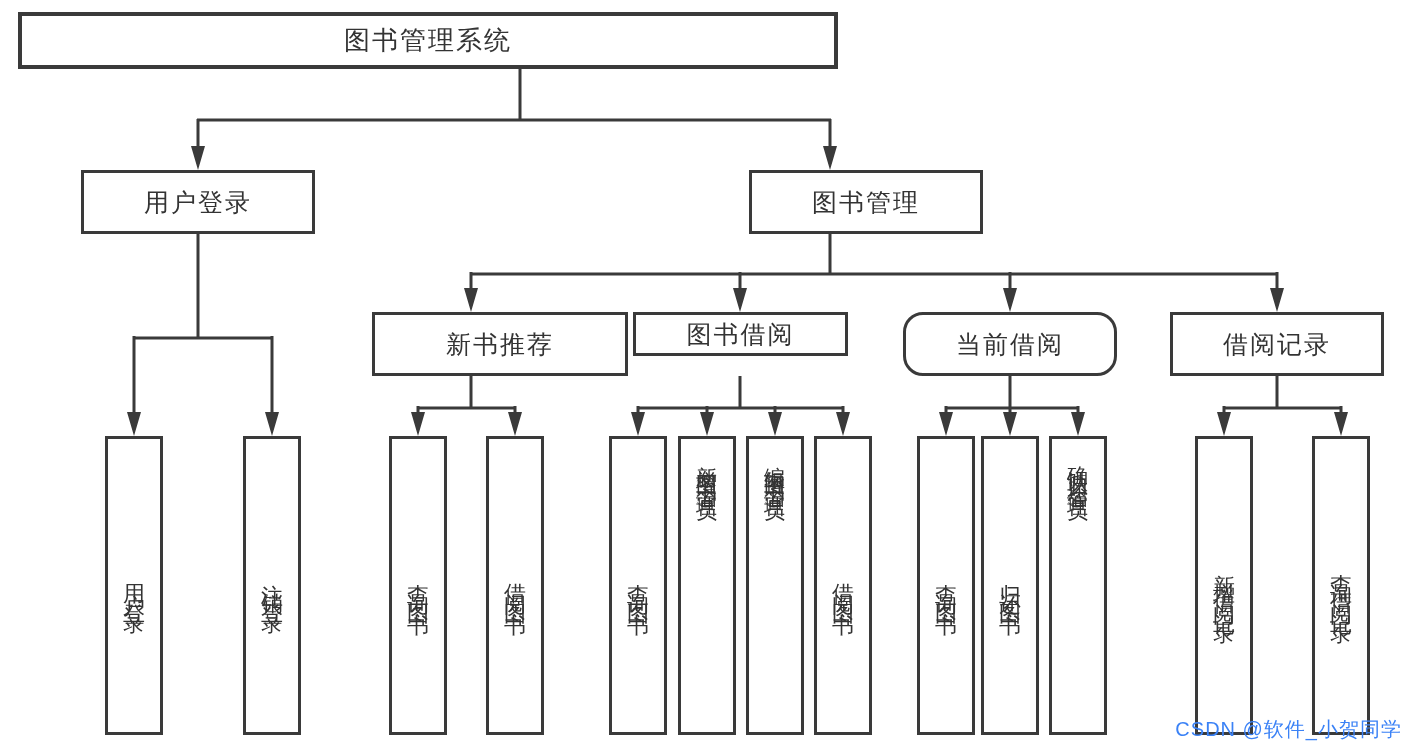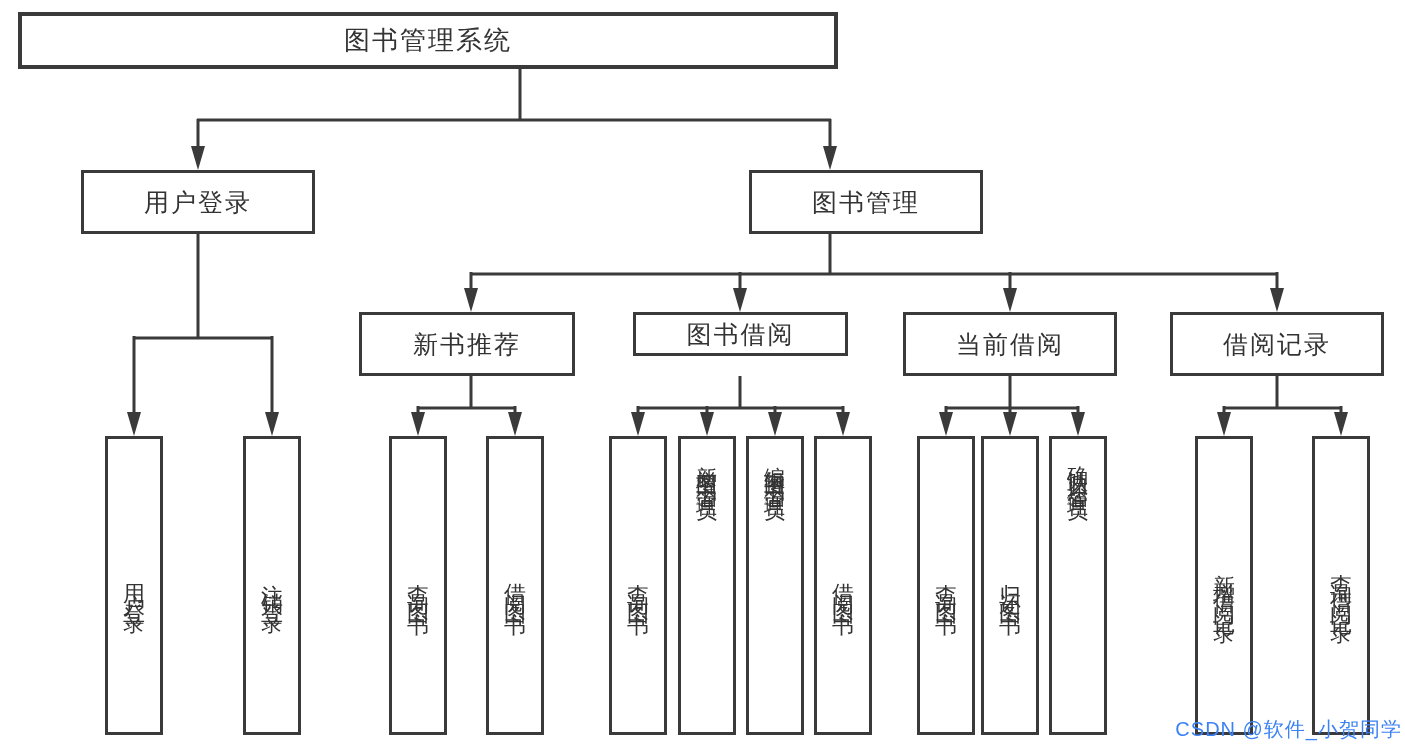--- a/index.html
+++ b/index.html
@@ -97,27 +97,27 @@
     <span>图书管理系统</span>
   </div>
 
   <div class="node" style="left:81px; top:170px; width:234px; height:64px;">
     <span>用户登录</span>
   </div>
   <div class="node" style="left:713px; top:170px; width:234px; height:64px;margin-left:36px;">
     <span>图书管理</span>
   </div>
 
-  <div class="node" style="left:359px; top:312px; width:216px; height:64px;">
+  <div class="node" style="left:372px; top:312px; width:256px; height:64px;">
     <span>新书推荐</span>
   </div>
   <div class="node" style="left:633px; top:312px; width:215px; height:44px;">
     <span>图书借阅</span>
   </div>
-  <div class="node" style="left:903px; top:312px; width:214px; height:64px;">
+  <div class="node" style="left:903px; top:312px; width:214px; height:64px;border-radius:20px;">
     <span>当前借阅</span>
   </div>
   <div class="node" style="left:1170px; top:312px; width:214px; height:64px;">
     <span>借阅记录</span>
   </div>
 
   <div class="node leaf" style="left:105px; top:436px; width:58px; height:299px;">
     <span>用户登录</span>
   </div>
   <div class="node leaf" style="left:243px; top:436px; width:58px; height:299px;">

